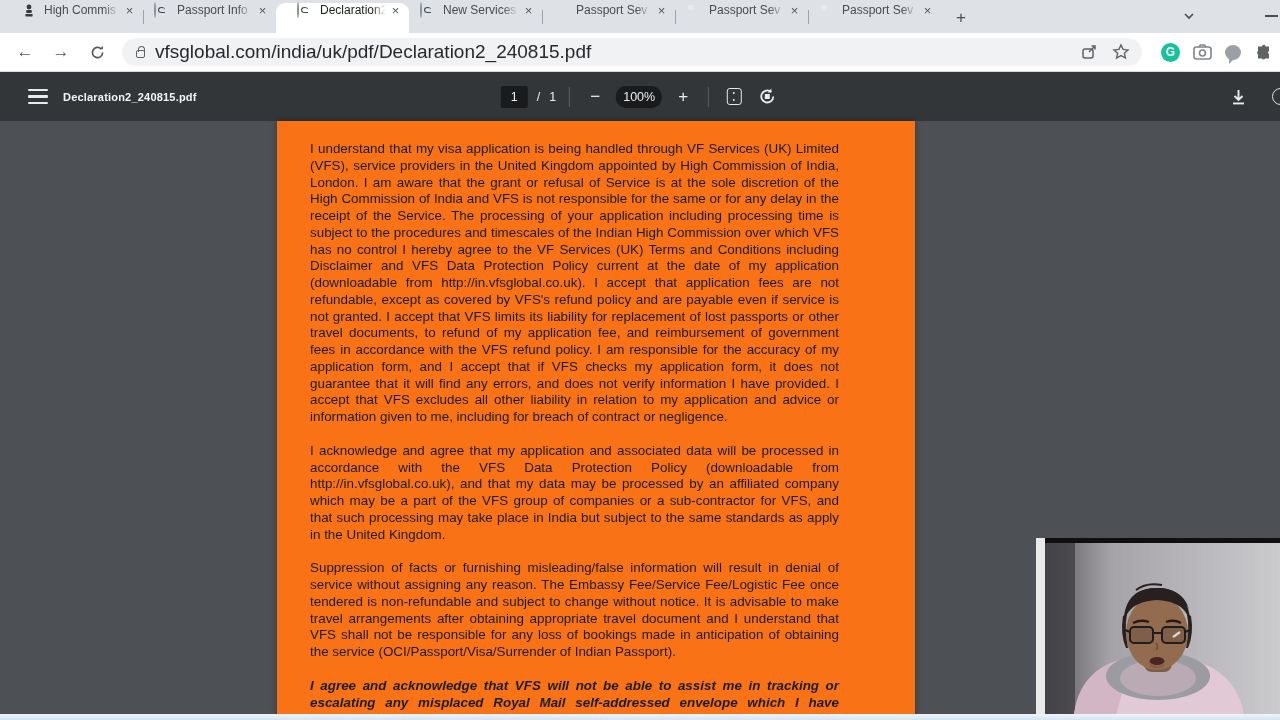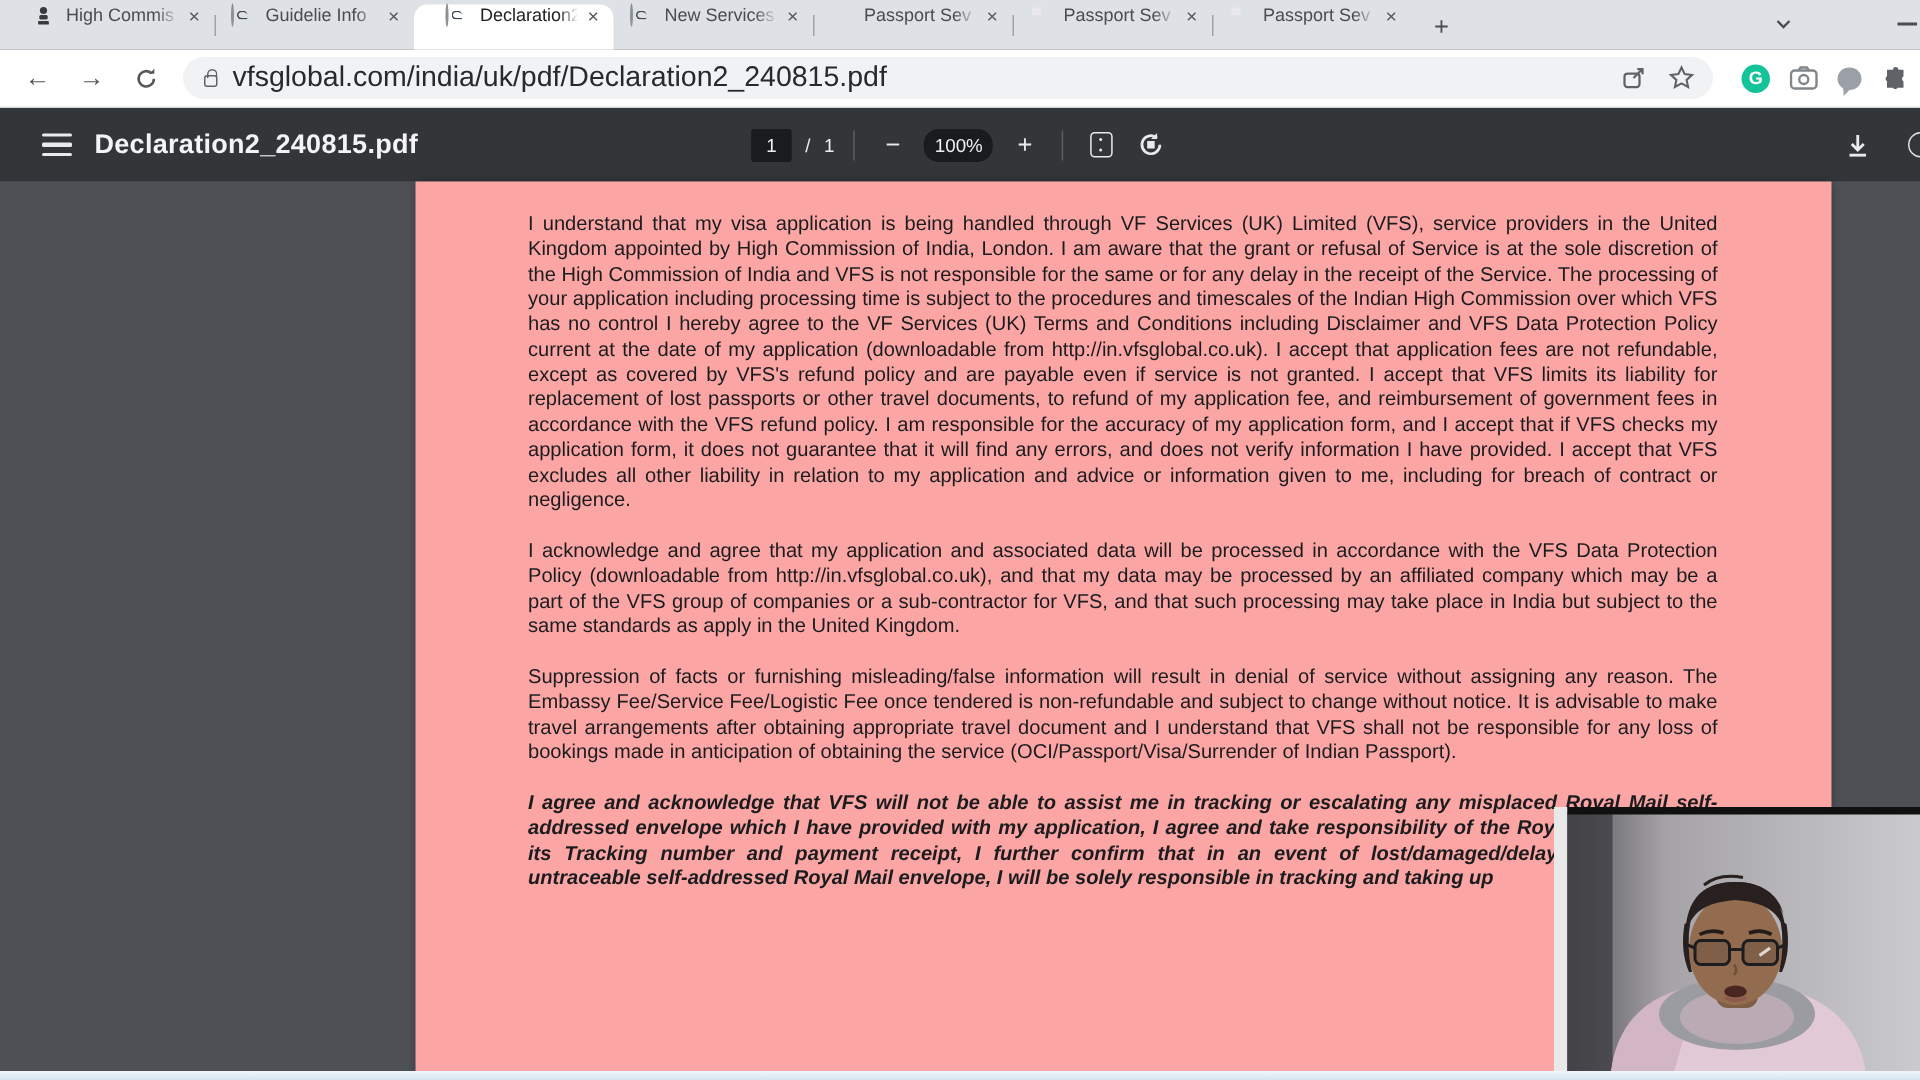--- a/index.html
+++ b/index.html
@@ -92,43 +92,43 @@
     border:4px solid transparent; border-top-color:#9aa0a6; border-left-color:#9aa0a6;
   }
 
   
   .pdf-toolbar {
     height:49px; background:#333639; color:#eceef0;
     display:flex; align-items:center; position:relative;
   }
   .hamburger { width:20px; margin-left:28px; display:flex; flex-direction:column; gap:4px; }
   .hamburger span { height:2.5px; background:#e9eaec; border-radius:1px; }
-  .filename { margin-left:15px; font-size:18px; font-weight:700; color:#f4f4f4; letter-spacing:.2px; }
+  .filename { margin-left:15px; font-size:11px; font-weight:700; color:#f4f4f4; letter-spacing:.2px; }
   .tb-center { position:absolute; left:50%; transform:translateX(-50%); display:flex; align-items:center; gap:9px; font-size:12.5px; }
   .dark-box { background:#191b1c; border-radius:2px; height:22px; line-height:22px; text-align:center; }
   .page-box { width:27px; }
   .zoom-box { width:46px;border-radius:10px; }
   .tb-sep { width:1px; height:20px; background:#5c5f62; margin:0 4px; }
   .tb-btn { width:24px; height:24px; display:flex; align-items:center; justify-content:center; font-size:17px; color:#e9eaec; }
   .fit-icon { width:15px; height:17px; border:1.6px solid #e9eaec; border-radius:3px; position:relative; }
   .fit-icon::before, .fit-icon::after {
     content:""; position:absolute; left:5px; width:2.4px; height:2.4px; border-radius:50%; background:#e9eaec;
   }
   .fit-icon::before { top:3px; } .fit-icon::after { bottom:3px; }
   .tb-right { position:absolute; right:30px; display:flex; align-items:center; gap:18px; }
   .print-partial {
     position:absolute; right:-9px; top:16px; width:17px; height:17px;
     border:1.7px solid #dfe1e3; border-radius:50%;
   }
 
   
   .content { position:absolute; top:121px; left:0; right:0; bottom:0; background:#4d5156; }
   .page {
-    position:absolute; left:277px; width:944px; top:0; bottom:0;
-    background:#fca5a5; padding:20px 76px 0 75px;
+    position:absolute; left:277px; width:638px; top:0; bottom:0;
+    background:#f97316; padding:20px 76px 0 33px;
     box-shadow:0 0 6px rgba(0,0,0,.35);
   }
   .page p {
     margin:0 0 17px; font-size:13.4px; line-height:16.75px;
     text-align:justify; color:#1b1c1e;
   }
   .page p.bold { font-weight:700;font-style:italic; }
 
   
   .webcam {
@@ -155,21 +155,21 @@
           <rect x="5.2" y="7" width="5.6" height="3" rx="1" fill="#3a3a3c"></rect>
           <rect x="4.4" y="11" width="7.2" height="2.4" rx="0.6" fill="#3a3a3c"></rect>
         </svg>
     </span>
     <span class="tab-label">High Commis</span>
     <span class="tab-close">×</span>
   </div>
 
   <div class="tab sep">
     <span class="favicon"><span class="fav-vfs"></span></span>
-    <span class="tab-label">Guidelie Info</span>
+    <span class="tab-label">Passport Info</span>
     <span class="tab-close">×</span>
   </div>
 
   <div class="tab active">
     <span class="favicon"><span class="fav-vfs"></span></span>
     <span class="tab-label">Declaration2_</span>
     <span class="tab-close">×</span>
   </div>
 
   <div class="tab">

